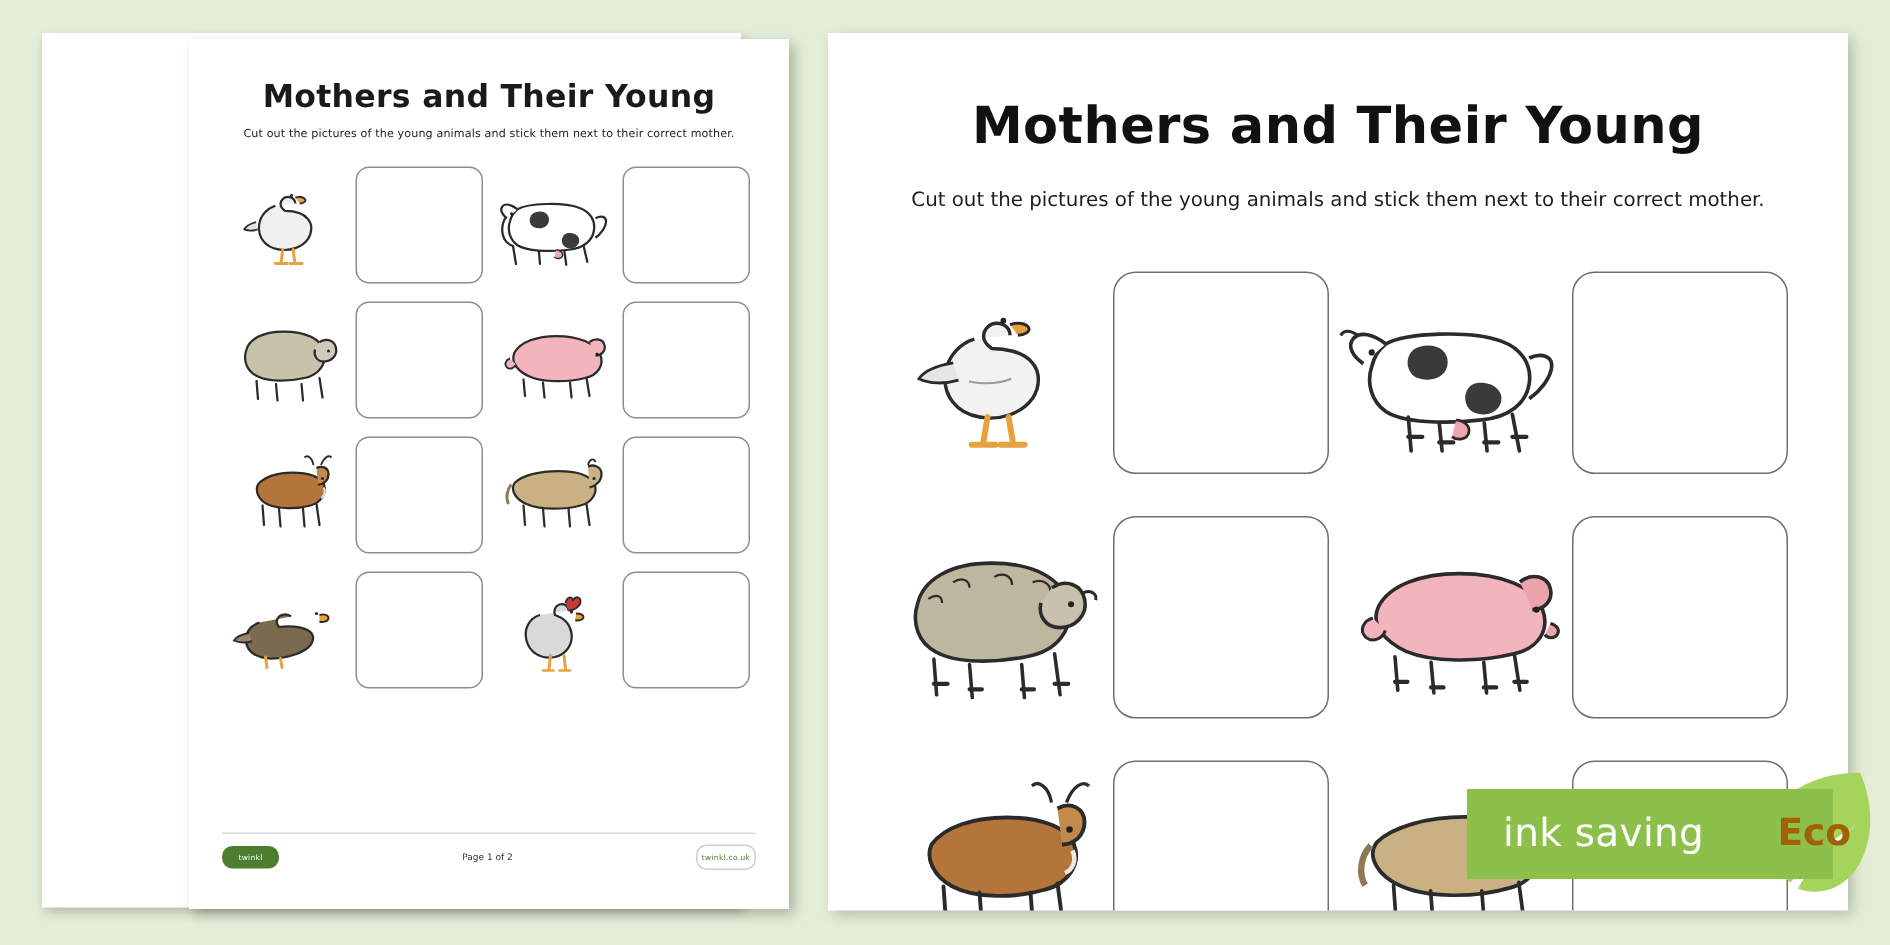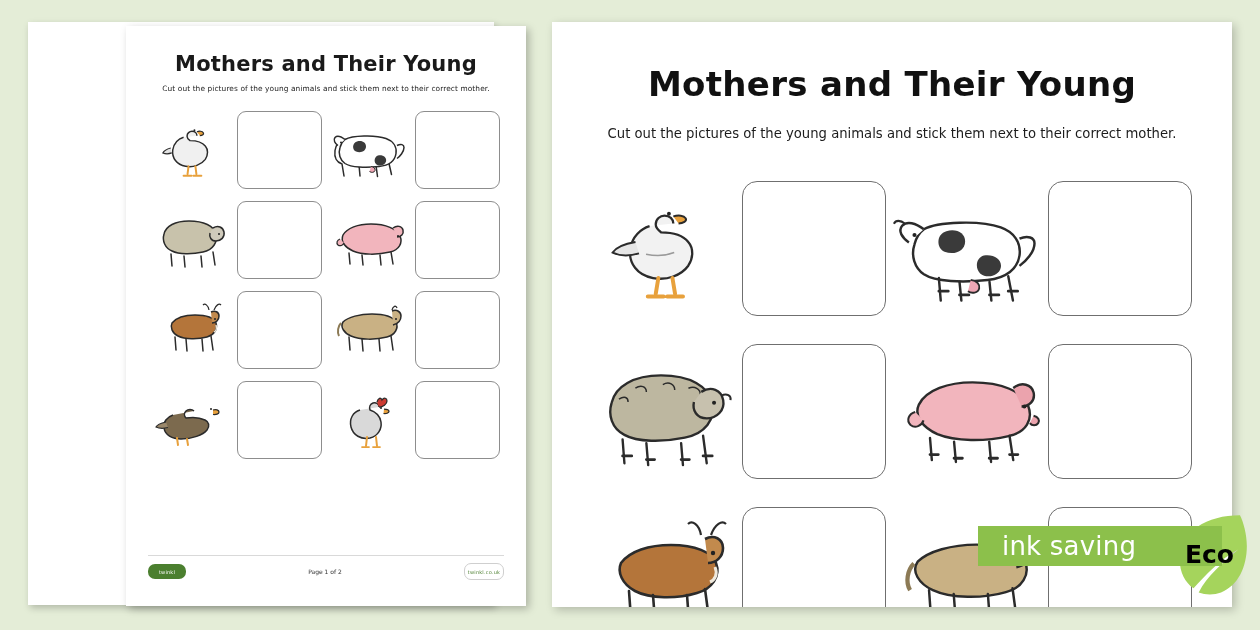--- a/index.html
+++ b/index.html
@@ -170,21 +170,21 @@
     bottom: 46px;
     width: 282px;
     height: 62px;
     z-index: 40;
   }
   .eco-bar {
     position: absolute;
     left: 0;
     top: 4px;
     width: 244px;
-    height: 40px;
+    height: 60px;
     background: #8cc04b;
     display: flex;
     align-items: center;
   }
   .eco-text {
     color: #ffffff;
     font-family: "DejaVu Sans", sans-serif;
     font-size: 26px;
     margin-left: 24px;
     letter-spacing: 0.2px;
@@ -193,21 +193,21 @@
     position: absolute;
     right: 8px;
     top: -12px;
     width: 86px;
     height: 86px;
   }
   .eco-leaf-text {
     position: absolute;
     right: 26px;
     top: 18px;
-    color: #000000;
+    color: #a16207;
     font-family: "DejaVu Sans", sans-serif;
     font-weight: bold;
     font-size: 25px;
     z-index: 3;
   }
 
   svg { display: block; }
 </style>
 </head>
 <body>

